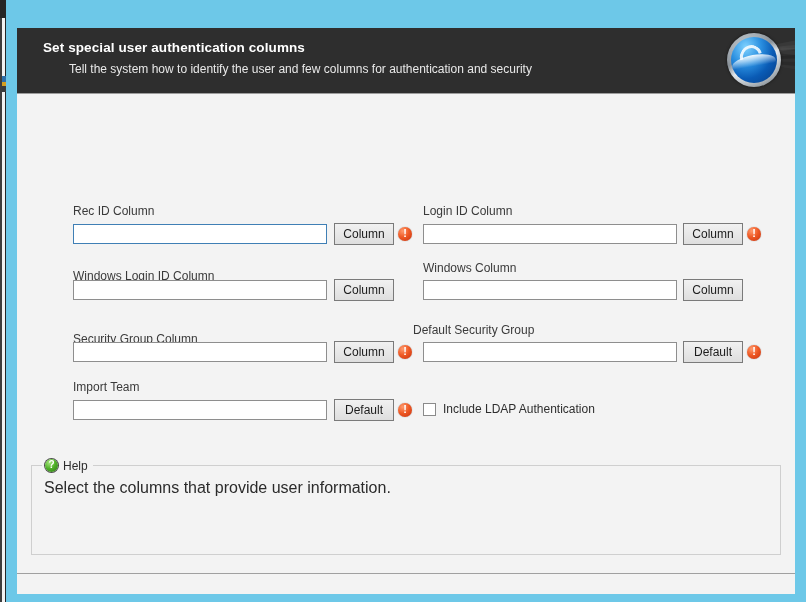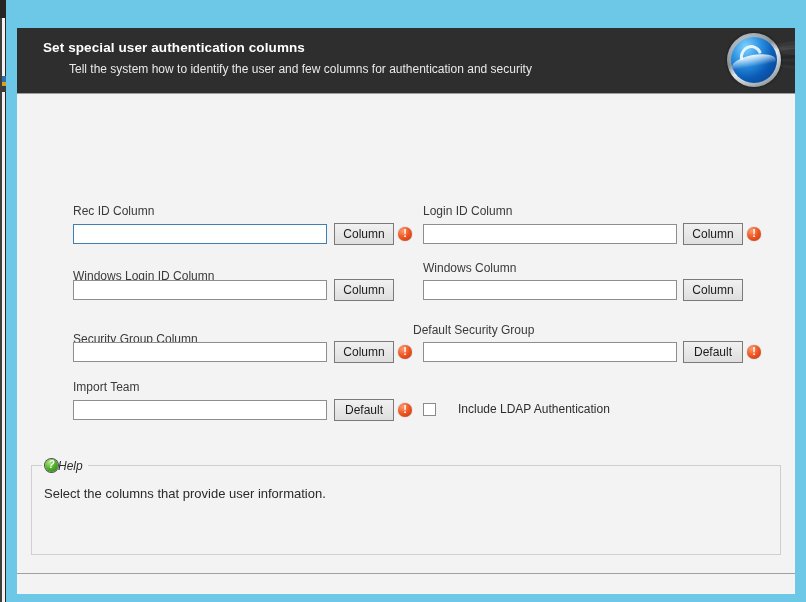--- a/index.html
+++ b/index.html
@@ -241,21 +241,21 @@
     line-height: 15px;
     color: #ffffff;
   }
 
   
   #ldap-row {
     position: absolute;
     left: 406px; top: 308px;
     display: flex;
     align-items: center;
-    gap: 22px;
+    gap: 7px;
   }
   #ldap-checkbox {
     width: 13px; height: 13px;
     background: #ffffff;
     border: 1px solid #8a8a8a;
     box-sizing: border-box;
     cursor: pointer;
   }
   #ldap-label {
     font-size: 12px;
@@ -273,21 +273,21 @@
     box-sizing: border-box;
   }
   #help-legend {
     position: absolute;
     left: 10px; top: -9px;
     height: 17px;
     background: #f3f3f3;
     padding: 0 5px 0 3px;
     display: flex;
     align-items: center;
-    font-style: italic;
+    gap: 5px;
   }
   #help-icon {
     position: relative;
     width: 13px; height: 13px;
     border-radius: 50%;
     background: radial-gradient(circle at 34% 28%, #a6e87c 0%, #4faf28 48%, #2c7714 100%);
     box-shadow: 0 0 0 1px #4d4d4d;
   }
   #help-icon::after {
     content: "?";
@@ -298,22 +298,22 @@
     font-weight: bold;
     line-height: 14px;
     color: #ffffff;
   }
   #help-legend-text {
     font-size: 12px;
     color: #2e2e2e;
   }
   #help-text {
     position: absolute;
-    left: 12px; top: 20px;
-    font-size: 13px;
+    left: 12px; top: 13px;
+    font-size: 16px;
     color: #2b2b2b;
   }
 
   
   #footer-sep {
     position: absolute;
     left: 0; top: 545px;
     width: 778px;
     height: 1px;
     background: #a0a0a0;

